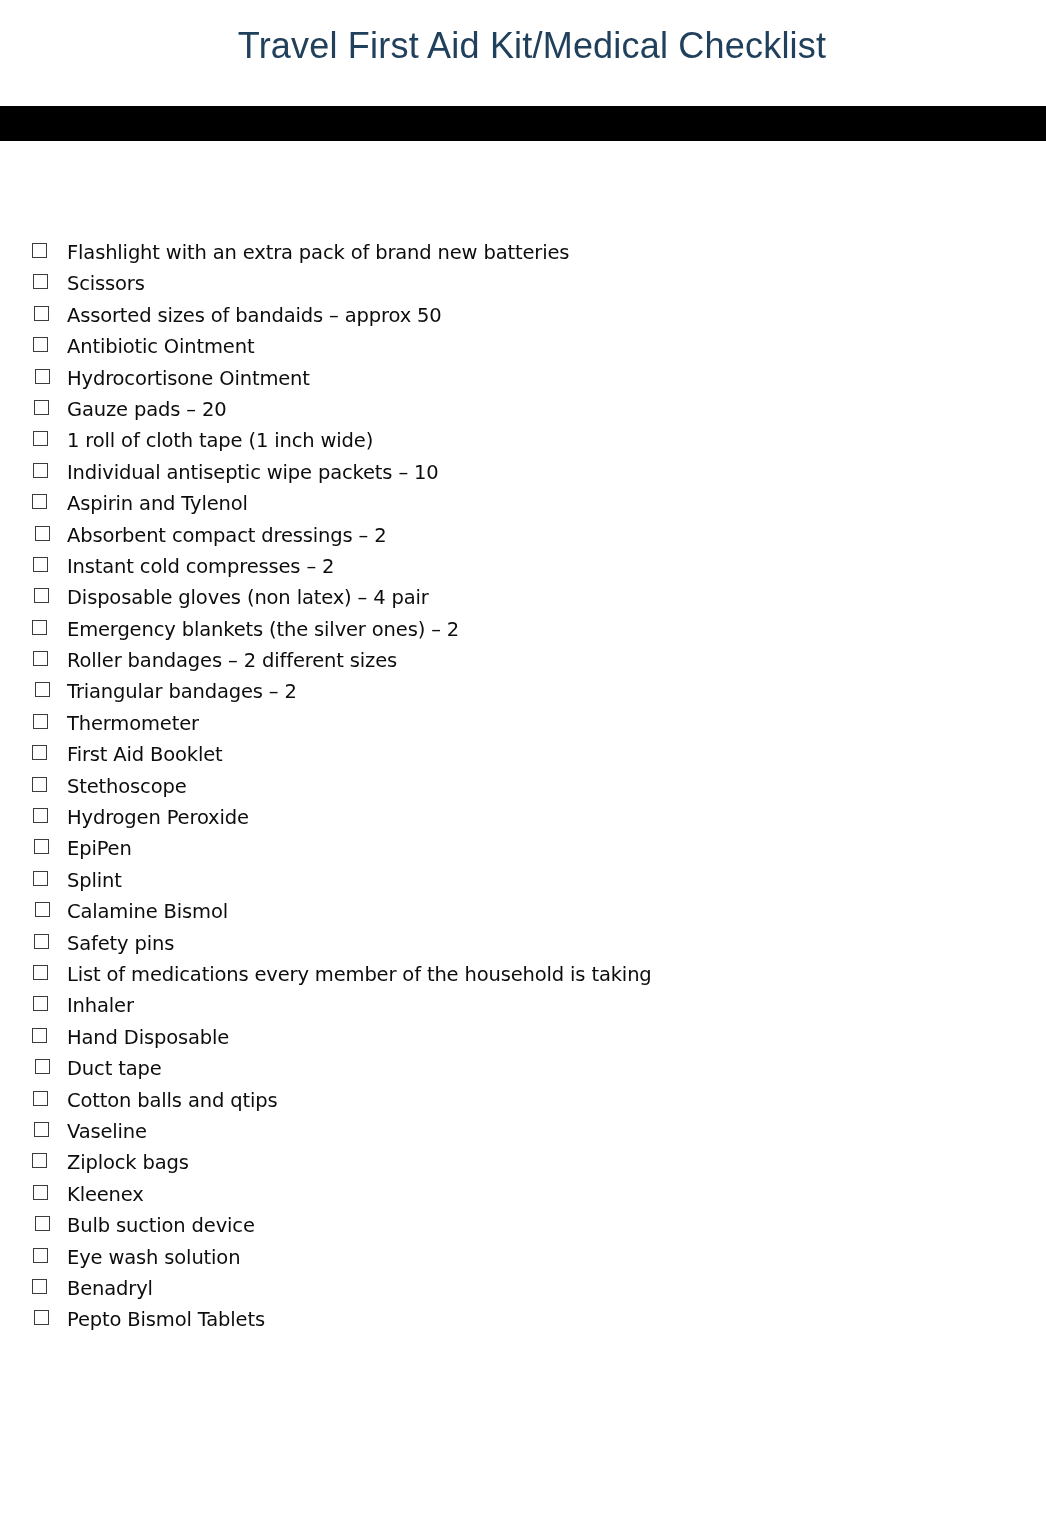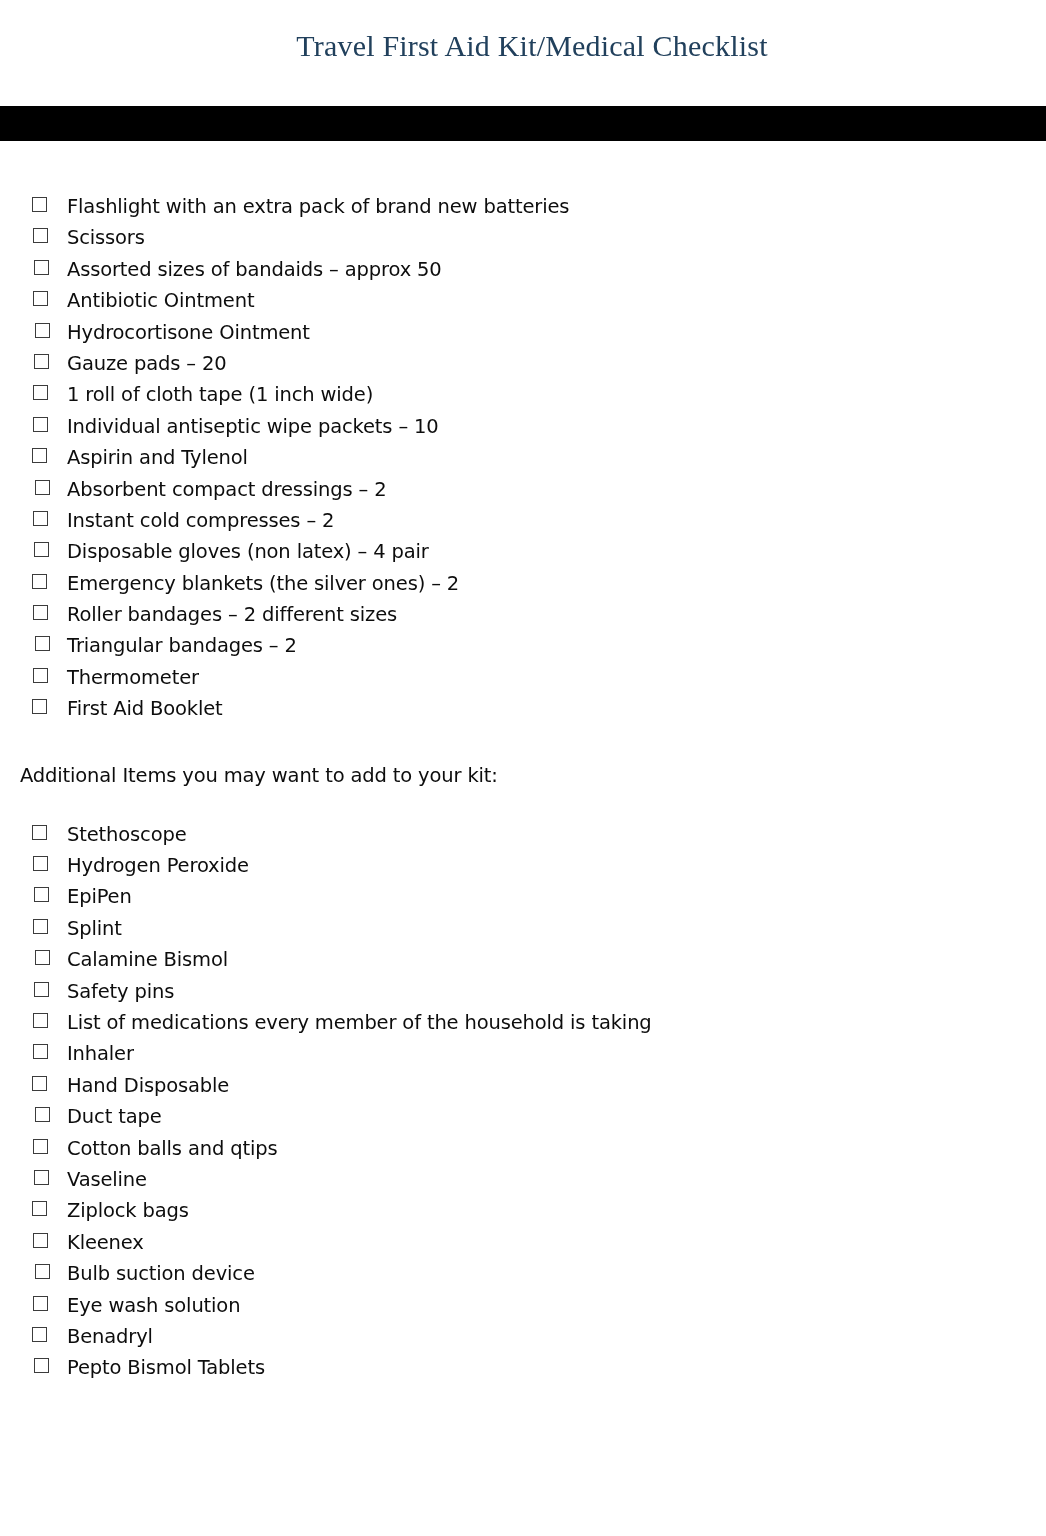--- a/index.html
+++ b/index.html
@@ -18,39 +18,39 @@
 
   
   #title-area {
     height: 106px;
     display: flex;
     align-items: center;
     justify-content: center;
     background: #ffffff;
   }
   #doc-title {
-    font-family: Liberation Serif, serif;
-    font-size: 30px;
+    font-family: Liberation Sans, sans-serif;
+    font-size: 36px;
     letter-spacing: 0.2px;
     color: #21405c;
     white-space: nowrap;
     padding-bottom: 14px;
     margin-left: 18px;
   }
 
   
   #black-bar {
     width: 100%;
     height: 35px;
     background: #000000;
   }
 
   
   #content {
-    padding-top: 54px;
+    padding-top: 100px;
     padding-left: 0;
   }
 
   .check-list {
     list-style: none;
     margin: 0;
     padding: 0;
   }
 
   .check-item {
@@ -177,21 +177,20 @@
         <li class="check-item">
           <span class="checkbox"></span>
           <span class="item-label">Thermometer</span>
         </li>
         <li class="check-item">
           <span class="checkbox"></span>
           <span class="item-label">First Aid Booklet</span>
         </li>
       </ul>
 
-    <div id="additional-heading">Additional Items you may want to add to your kit:</div>
 
     <ul class="check-list" id="additional-list">
         <li class="check-item">
           <span class="checkbox"></span>
           <span class="item-label">Stethoscope</span>
         </li>
         <li class="check-item">
           <span class="checkbox"></span>
           <span class="item-label">Hydrogen Peroxide</span>
         </li>

